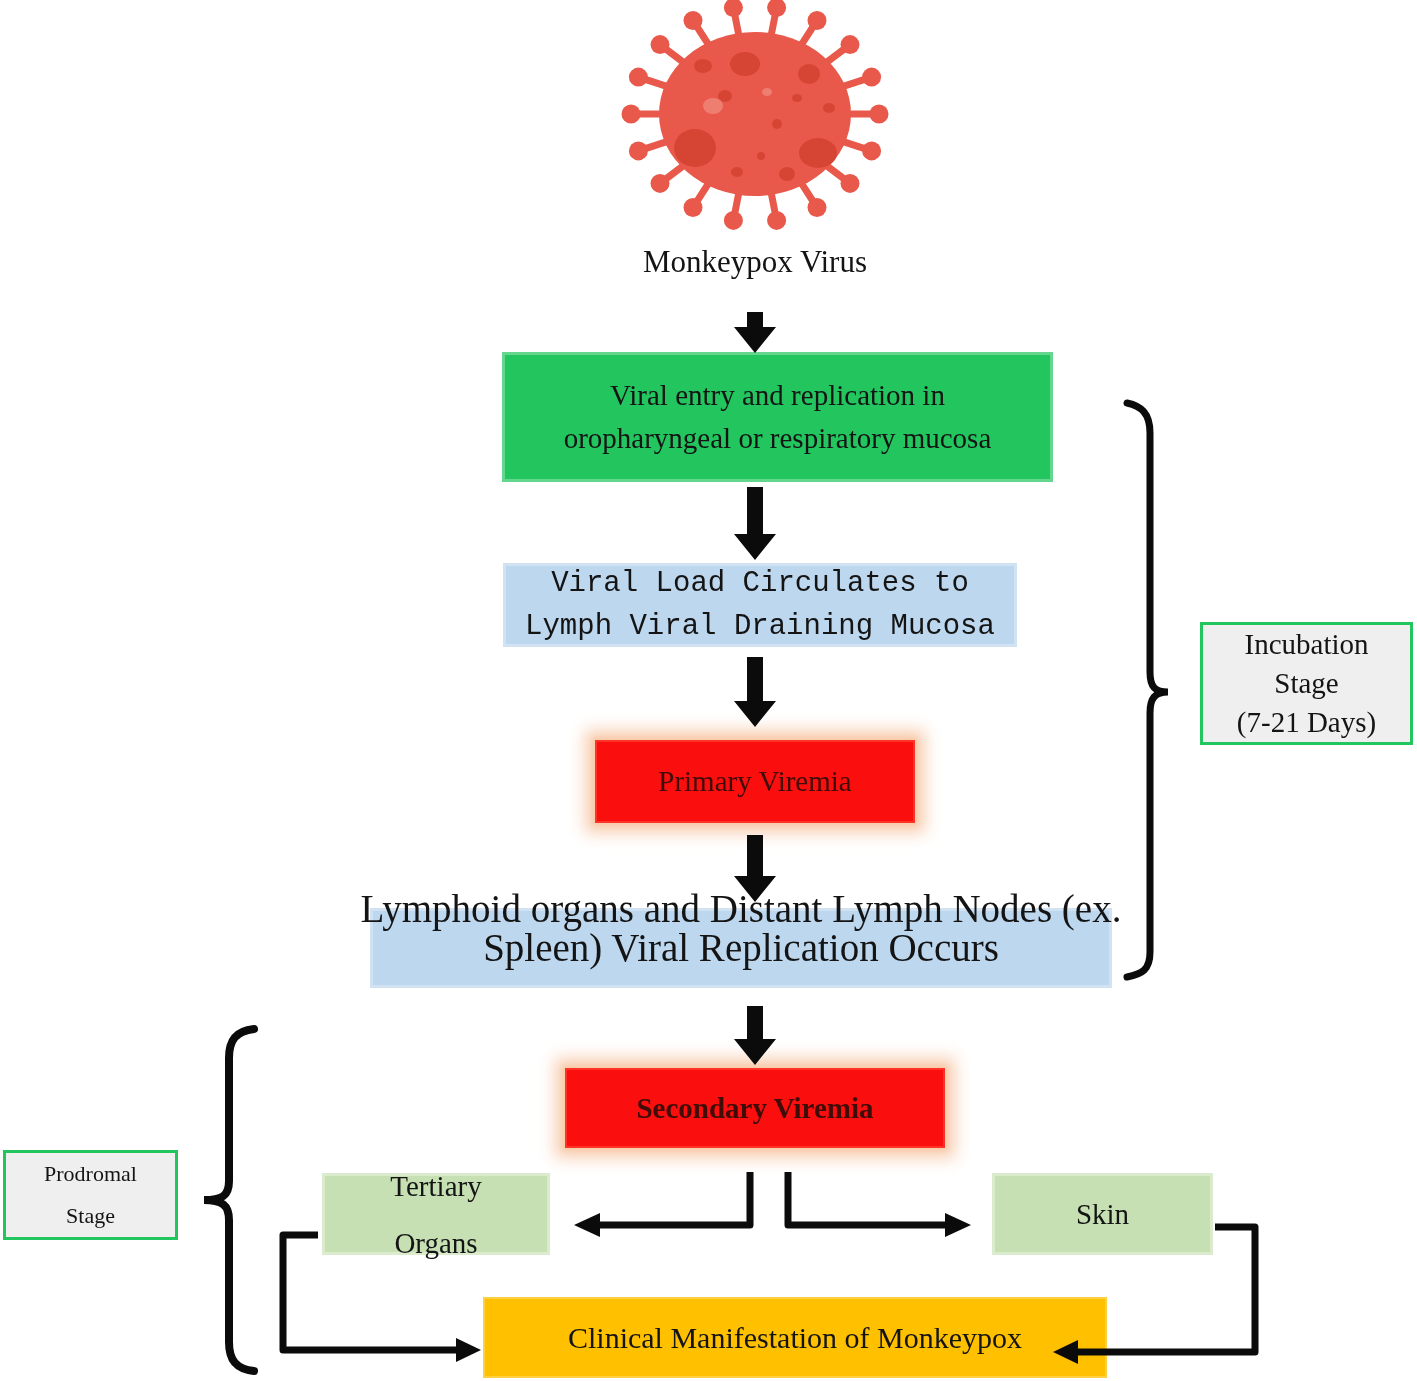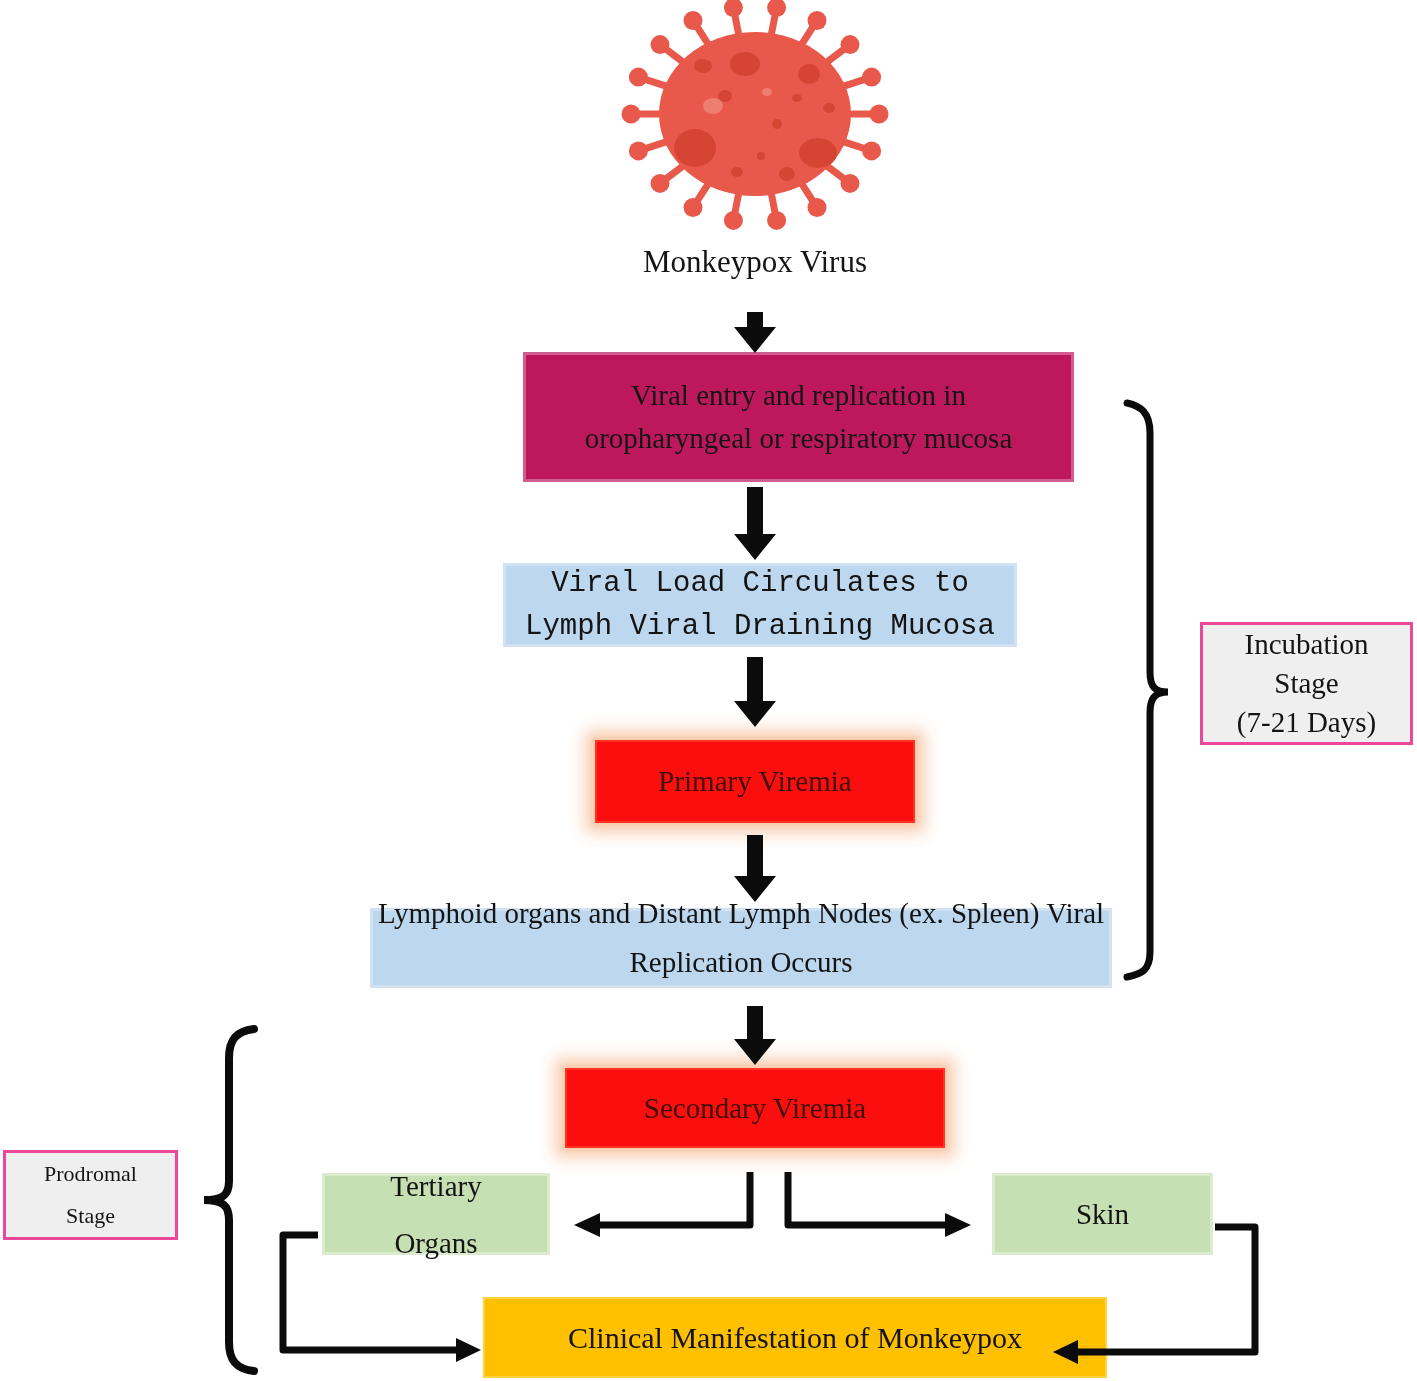--- a/index.html
+++ b/index.html
@@ -6,37 +6,37 @@
   .stage{
     position:relative;width:1417px;height:1381px;background:#ffffff;
     font-family:"Liberation Serif","DejaVu Serif",serif;color:#141414;overflow:hidden;padding-left:20px;
   }
   .node{
     position:absolute;display:flex;flex-direction:column;justify-content:center;
     align-items:center;text-align:center;z-index:1;
   }
   .node .ln{display:block;}
   .txt-lg{font-size:29px;line-height:43px;}
-  .box-entry{background:#be185d;box-shadow:inset 0 0 0 3px rgba(255,255,255,0.30);margin-left:21px;}
+  .box-entry{background:#22c55e;box-shadow:inset 0 0 0 3px rgba(255,255,255,0.30);}
   .box-blue{background:#BDD7EE;box-shadow:inset 0 0 0 3px rgba(255,255,255,0.30);}
   .box-red{
     background:#FB0E0E;color:#3F0C08;
     box-shadow:0 0 15px 10px rgba(248,203,173,0.95),0 0 5px 2px rgba(247,183,140,0.85),
                inset 0 0 0 2px rgba(255,120,80,0.35);
   }
   .box-green{background:#C6E0B4;box-shadow:inset 0 0 0 3px rgba(255,255,255,0.35);}
   .box-yellow{background:#FFC000;box-shadow:inset 0 0 0 2px rgba(255,255,255,0.25);}
-  .box-stage{background:#EFEFEF;border:3px solid #ec4899;z-index:1;}
+  .box-stage{background:#EFEFEF;border:3px solid #22c55e;z-index:1;}
   .virus-label{
     position:absolute;left:505px;top:244px;width:500px;text-align:center;
     font-size:31px;z-index:1;
   }
   .overlay-text{
     position:absolute;left:330px;top:889px;width:822px;text-align:center;
-    font-size:29px;line-height:49px;z-index:2;font-family:Liberation Serif, serif;
+    font-size:39px;line-height:39px;z-index:2;font-family:Liberation Serif, serif;
   }
   svg.connectors{position:absolute;left:0;top:0;z-index:5;pointer-events:none;}
   svg.virus{position:absolute;left:615px;top:-4px;z-index:1;}
 </style>
 </head>
 <body>
 
 <div class="stage">
 
   <svg class="virus" width="280" height="244" viewBox="0 0 280 244">
@@ -119,21 +119,21 @@
     <span class="ln">Primary Viremia</span>
   </div>
 
   <div class="node box-blue" style="left:370px;top:908px;width:742px;height:80px;"></div>
   <div class="overlay-text">
     <span class="ln">Lymphoid organs and Distant Lymph Nodes (ex.</span>
     <span class="ln">Spleen)</span>
     <span class="ln">Viral Replication Occurs</span>
   </div>
 
-  <div class="node box-red txt-lg" style="left:565px;top:1068px;width:380px;height:80px;">
+  <div class="node box-red txt-lg" style="left:565px;top:1068px;width:380px;height:80px;font-weight:bold;">
     <span class="ln">Secondary Viremia</span>
   </div>
 
   <div class="node box-green" style="left:322px;top:1173px;width:228px;height:82px;font-size:29px;line-height:40px;gap:17px;">
     <span class="ln">Tertiary</span>
     <span class="ln">Organs</span>
   </div>
 
   <div class="node box-green txt-lg" style="left:992px;top:1173px;width:221px;height:82px;text-align:right;">
     <span class="ln">Skin</span>

